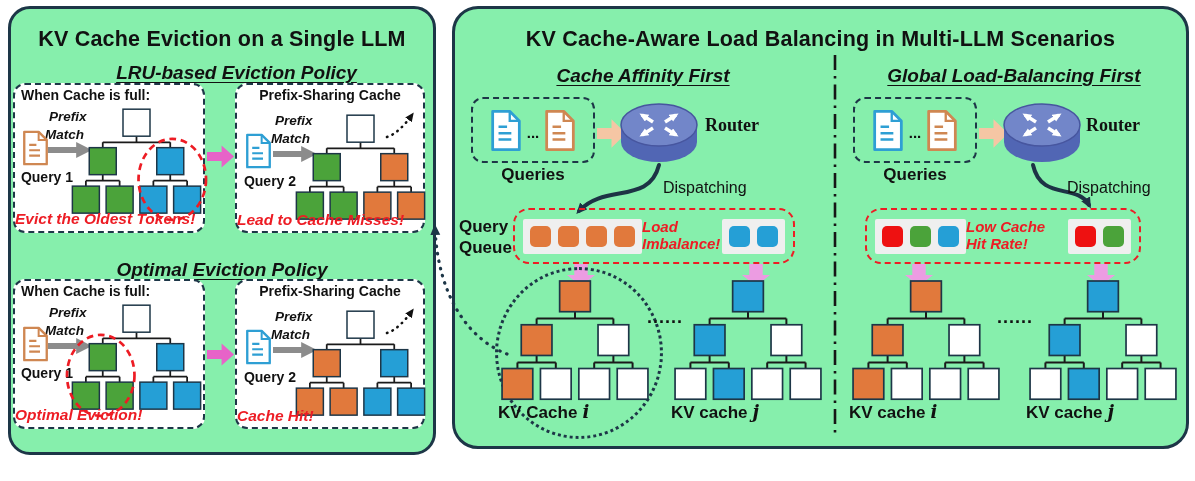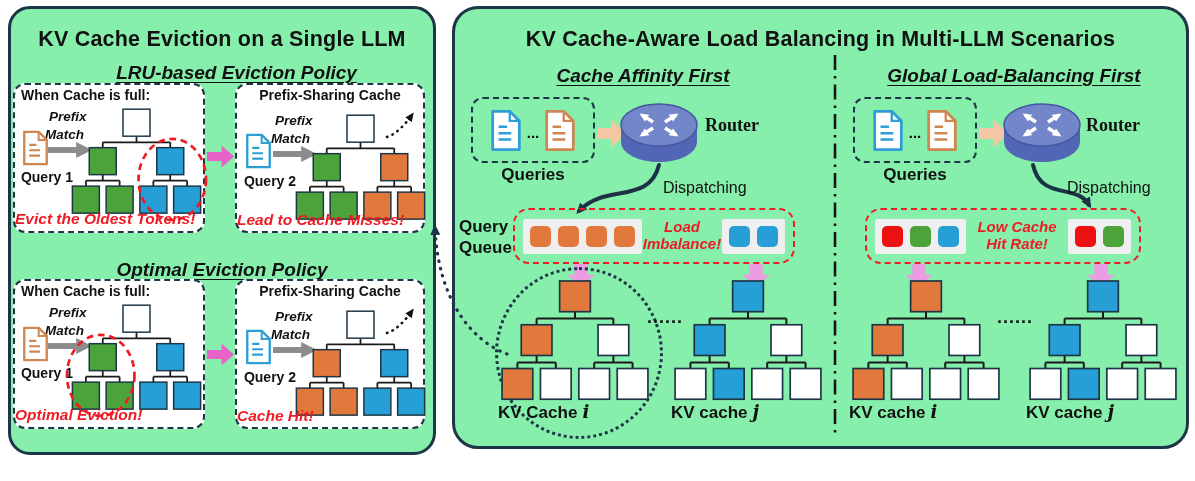--- a/index.html
+++ b/index.html
@@ -38,21 +38,21 @@
   .queries-label{position:absolute;text-align:center;font-weight:bold;font-size:17px;}
   .router{position:absolute;}
   .router svg{width:100%;height:100%;display:block;}
   .router-label{position:absolute;font-weight:bold;font-size:18px;font-family:Liberation Serif, serif;}
   .dispatch-label{position:absolute;font-size:16px;}
   .qq-label{position:absolute;font-weight:bold;font-size:17px;line-height:1.25;}
   .queue-box{position:absolute;border:2.6px dashed #ed1c24;border-radius:16px;
     display:flex;align-items:center;padding:0 8px;}
   .strip{background:#efefef;display:flex;gap:7px;padding:7px;border-radius:2px;flex:0 0 auto;}
   .qsq{width:21px;height:21px;border-radius:5px;display:block;}
-  .warning{flex:1;text-align:center;color:#ed1c24;font-weight:bold;font-style:italic;
+  .warning{flex:1;color:#ed1c24;font-weight:bold;font-style:italic;
            font-size:15px;line-height:1.12;}
   .ellipse-dotted{position:absolute;border:3px dotted #1d3647;border-radius:50%;}
   .tree-label{position:absolute;text-align:left;font-weight:bold;font-size:17px;white-space:nowrap;}
   .mathvar{font-family:"DejaVu Serif",serif;font-style:italic;font-size:18px;margin-left:5px;}
   .dots-sep{position:absolute;text-align:center;font-weight:bold;font-size:18px;letter-spacing:1px;}
   .svgdec{position:absolute;}
   .svgdec svg{width:100%;height:100%;display:block;overflow:visible;}
 </style>
 </head>
 <body>

